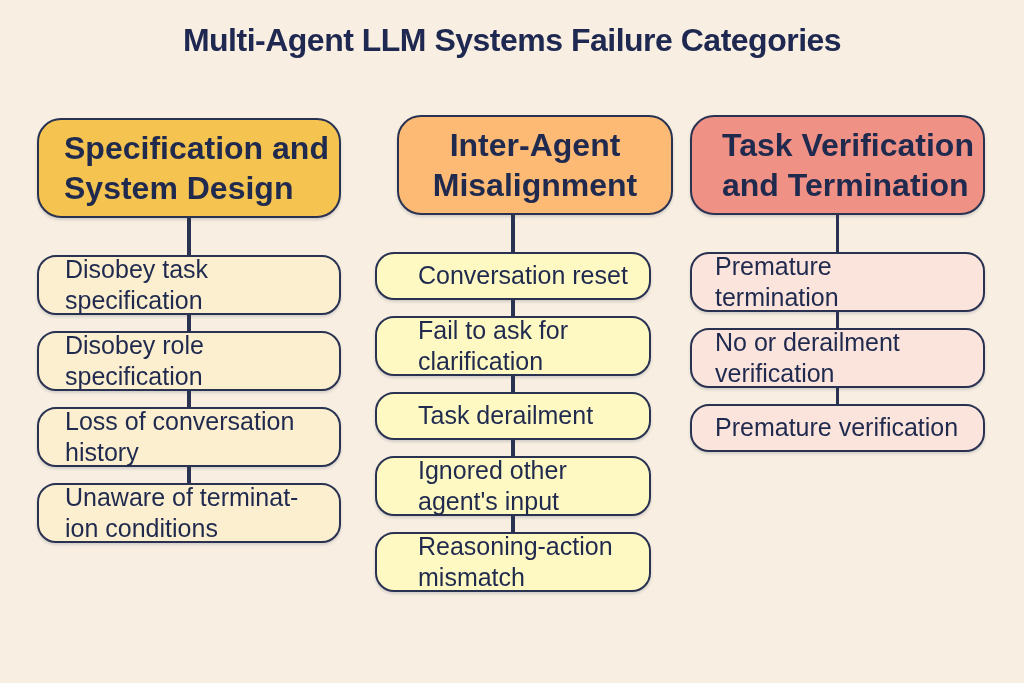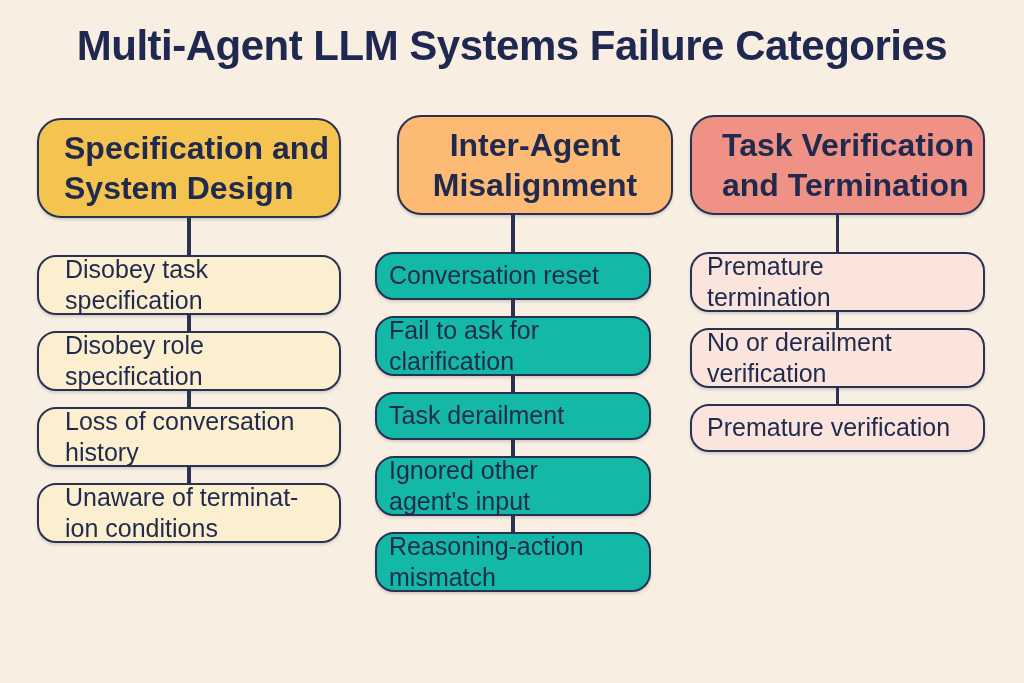--- a/index.html
+++ b/index.html
@@ -9,21 +9,21 @@
     font-family: "Liberation Sans", sans-serif;
     overflow: hidden;
     position: relative;
   }
   .title {
     position: absolute;
     top: 22px; left: 0;
     width: 1024px;
     margin: 0;
     text-align: center;
-    font-size: 42px;
+    font-size: 32px;
     font-weight: bold;
     letter-spacing: -0.5px;
     color: #1E2850;
   }
   .col {
     position: absolute;
     display: flex;
     flex-direction: column;
     align-items: center;
   }
@@ -56,22 +56,22 @@
     white-space: pre-line;
     line-height: 1.25;
     color: #1F2A4E;
   }
 
   .col-1 .header-box { background: #F5C34F; padding-left: 25px; }
   .col-2 .header-box { background: #fdba74; justify-content: center; text-align: center; margin-left: 44px; }
   .col-3 .header-box { background: #EF9184; padding-left: 30px; }
 
   .col-1 .item-box { background: #FCEFD0; padding-left: 26px; }
-  .col-2 .item-box { background: #14b8a6; padding-left: 12px; }
-  .col-3 .item-box { background: #FBE4DC; padding-left: 15px; }
+  .col-2 .item-box { background: #fef9c3; padding-left: 41px; }
+  .col-3 .item-box { background: #FBE4DC; padding-left: 23px; }
 
   .conn {
     width: 3.5px;
     background: #2A3252;
     flex: none;
   }
   .conn-header { height: 37px; }
   .conn-item   { height: 16px; }
 </style>
 </head>

